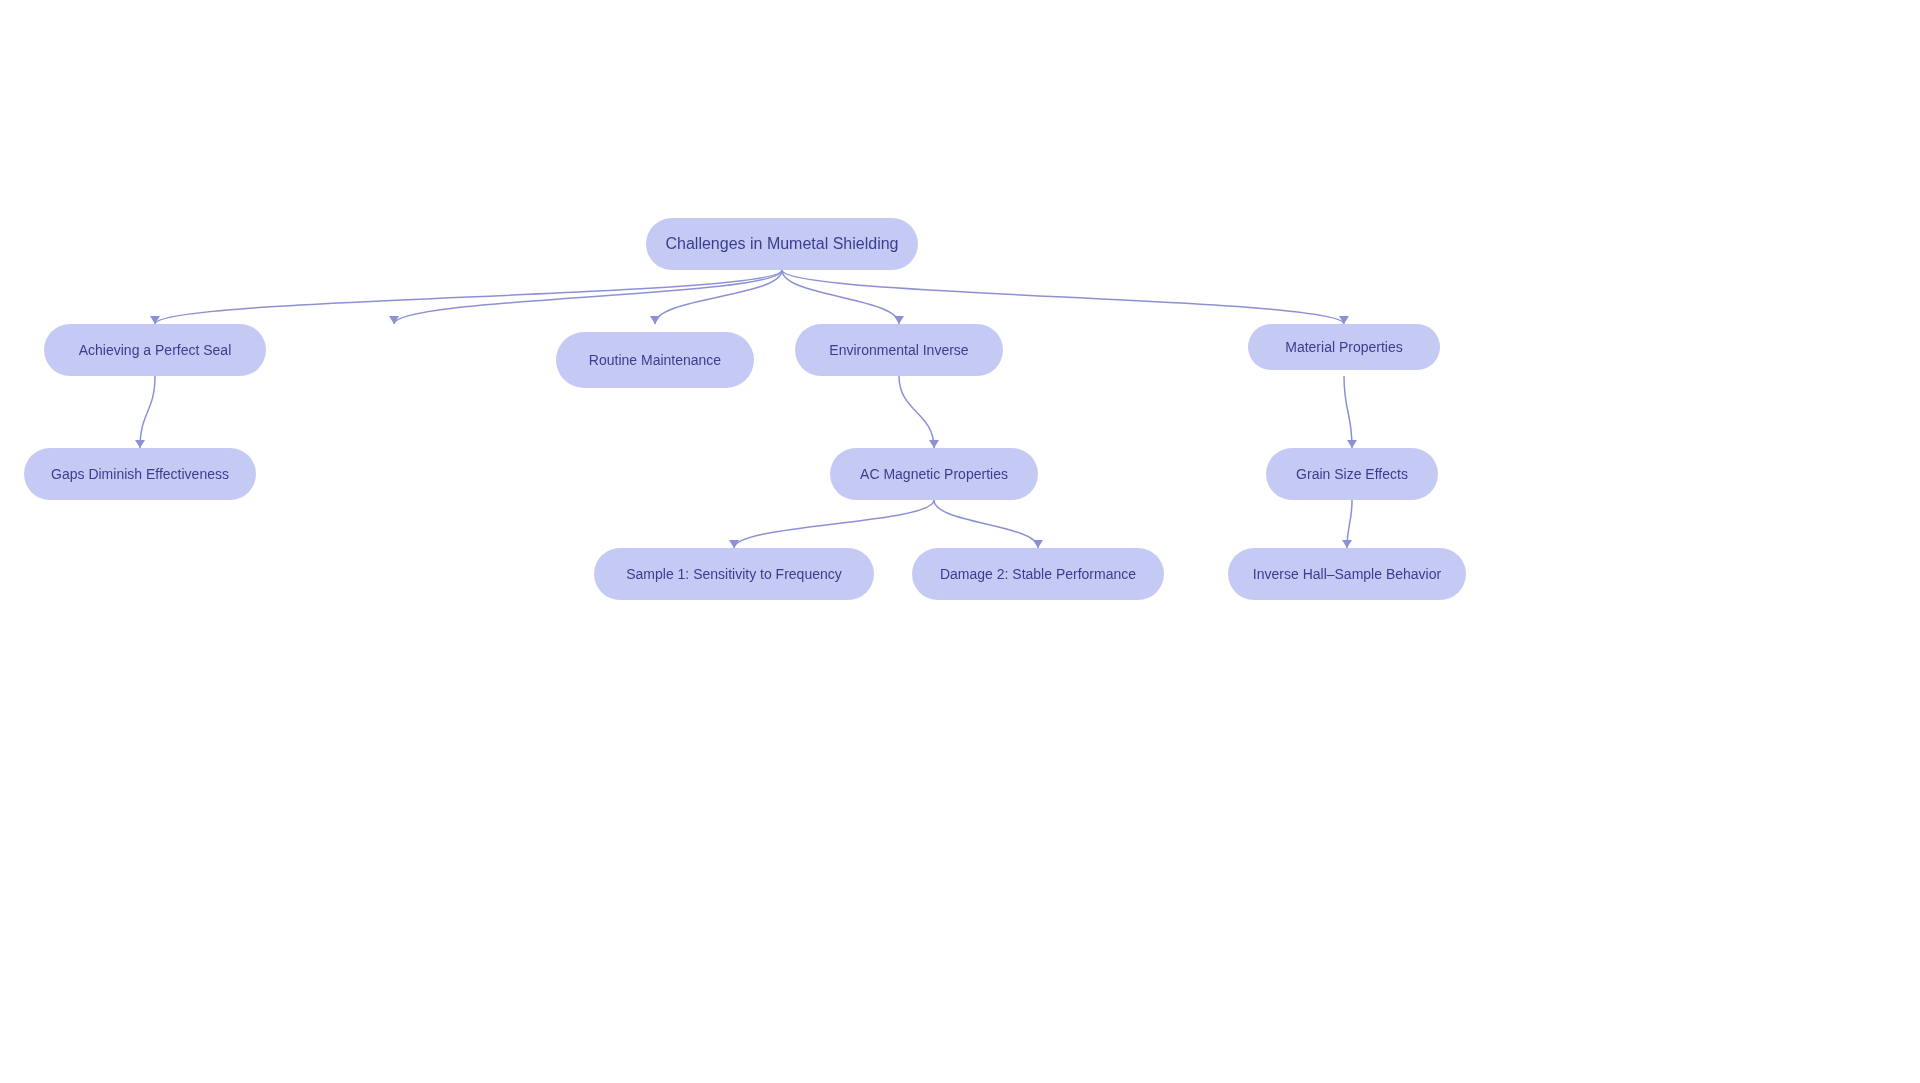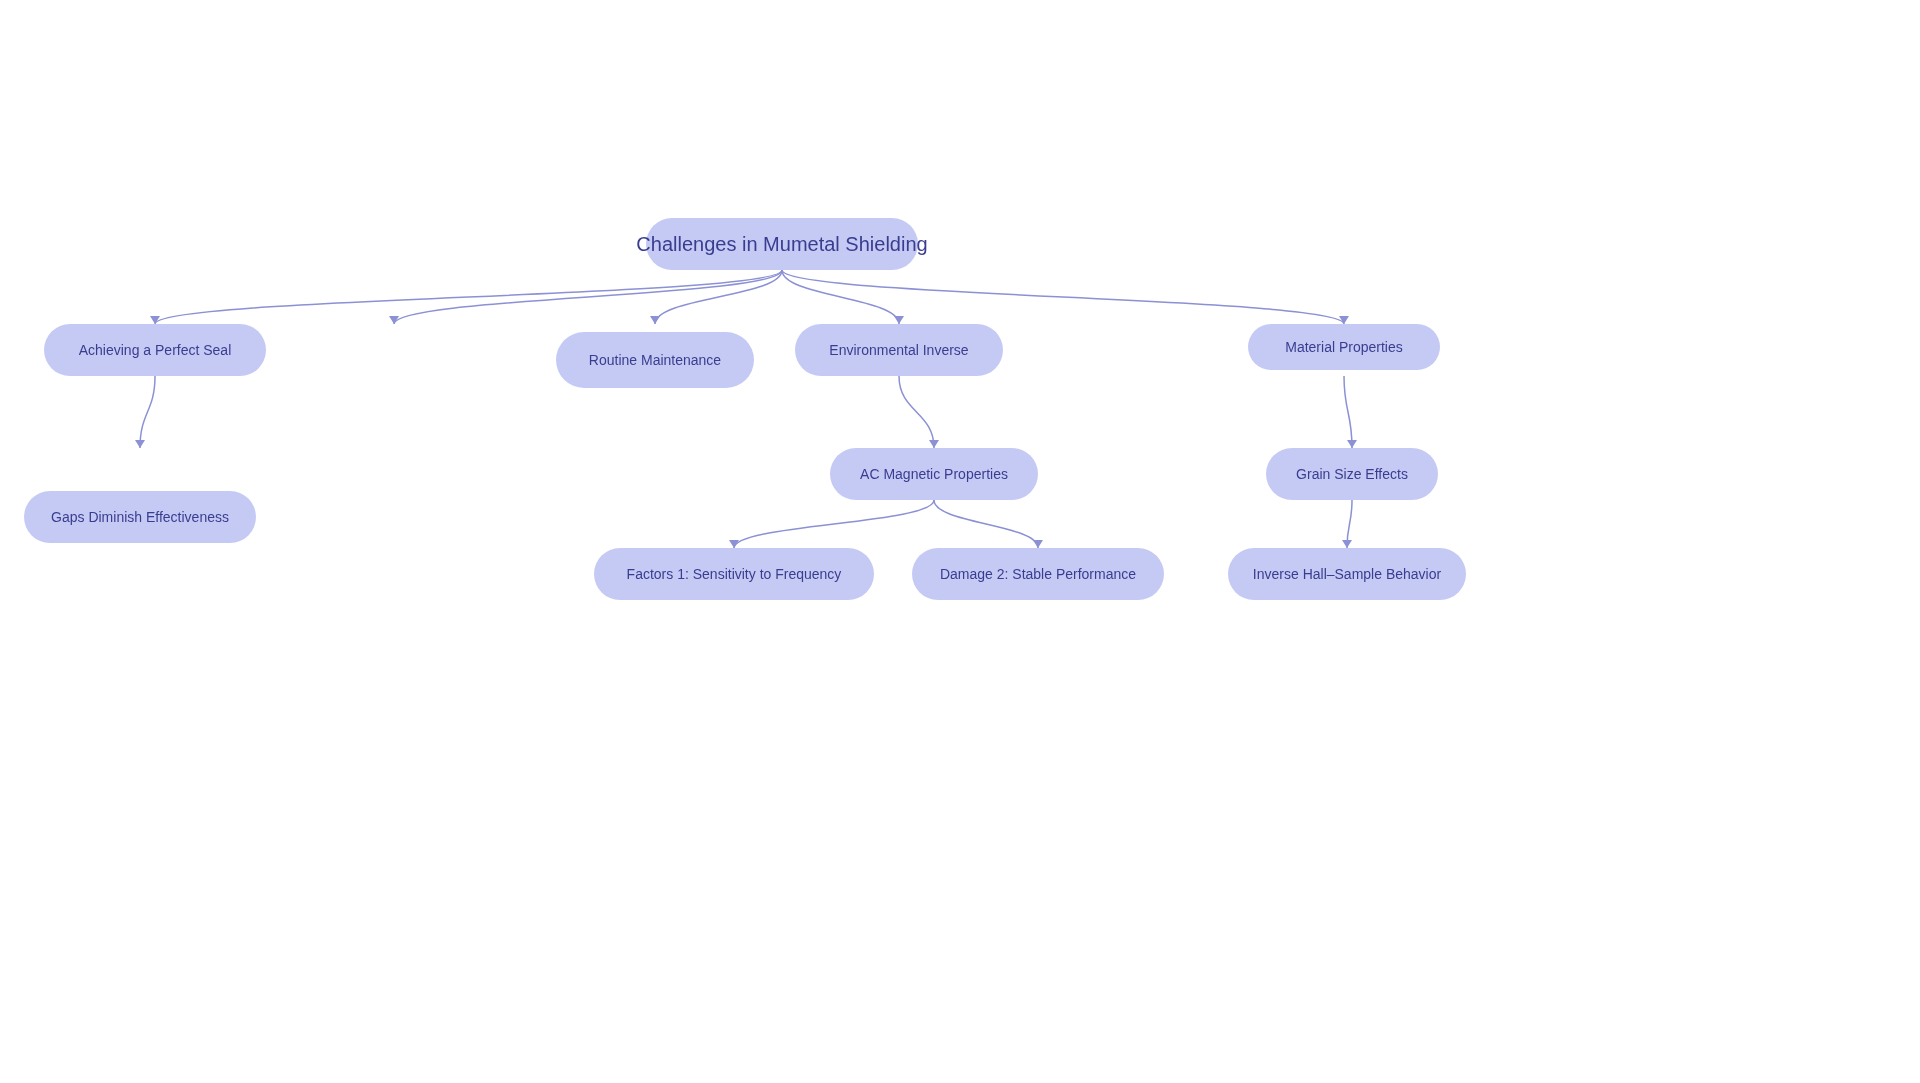--- a/index.html
+++ b/index.html
@@ -30,21 +30,21 @@
       align-items: center;
       justify-content: center;
       text-align: center;
       color: #3a3d8f;
       font-size: 14px;
       font-weight: 400;
       padding: 12px 22px;
       white-space: nowrap;
     }
     .node-root {
-      font-size: 20px;
+      font-size: 16px;
       font-weight: 500;
     }
   </style>
 </head>
 <body>
 
 <div id="diagram">
   <svg id="lines">
       <g>
         <path d="M782,270 C782,297 155,297 155,324" stroke="#8b91d4" stroke-width="1.5" fill="none"></path>
@@ -90,19 +90,19 @@
         <path d="M1352,500 C1352,524 1347,524 1347,548" stroke="#8b91d4" stroke-width="1.5" fill="none"></path>
         <polygon points="1347,548 1342,540 1352,540" fill="#8b91d4"></polygon>
       </g>
     </svg>
 
 <div class="node node-root" style="left: 646px; top: 218px; width: 272px; height: 52px;">Challenges in Mumetal Shielding</div>
     <div class="node" style="left: 44px; top: 324px; width: 222px; height: 52px;">Achieving a Perfect Seal</div>
     <div class="node" style="left: 556px; top: 332px; width: 198px; height: 56px;">Routine Maintenance</div>
     <div class="node" style="left: 795px; top: 324px; width: 208px; height: 52px;">Environmental Inverse</div>
     <div class="node" style="left: 1248px; top: 324px; width: 192px; height: 46px;">Material Properties</div>
-    <div class="node" style="left: 24px; top: 448px; width: 232px; height: 52px; margin-top: 43px;">Gaps Diminish Effectiveness</div>
+    <div class="node" style="left: 24px; top: 448px; width: 232px; height: 52px;">Gaps Diminish Effectiveness</div>
     <div class="node" style="left: 1266px; top: 448px; width: 172px; height: 52px;">Grain Size Effects</div>
     <div class="node" style="left: 830px; top: 448px; width: 208px; height: 52px;">AC Magnetic Properties</div>
-    <div class="node" style="left: 594px; top: 548px; width: 280px; height: 52px;">Factors 1: Sensitivity to Frequency</div>
+    <div class="node" style="left: 594px; top: 548px; width: 280px; height: 52px;">Sample 1: Sensitivity to Frequency</div>
     <div class="node" style="left: 912px; top: 548px; width: 252px; height: 52px;">Damage 2: Stable Performance</div>
     <div class="node" style="left: 1228px; top: 548px; width: 238px; height: 52px;">Inverse Hall–Sample Behavior</div>
   </div>
 
 </body></html>

